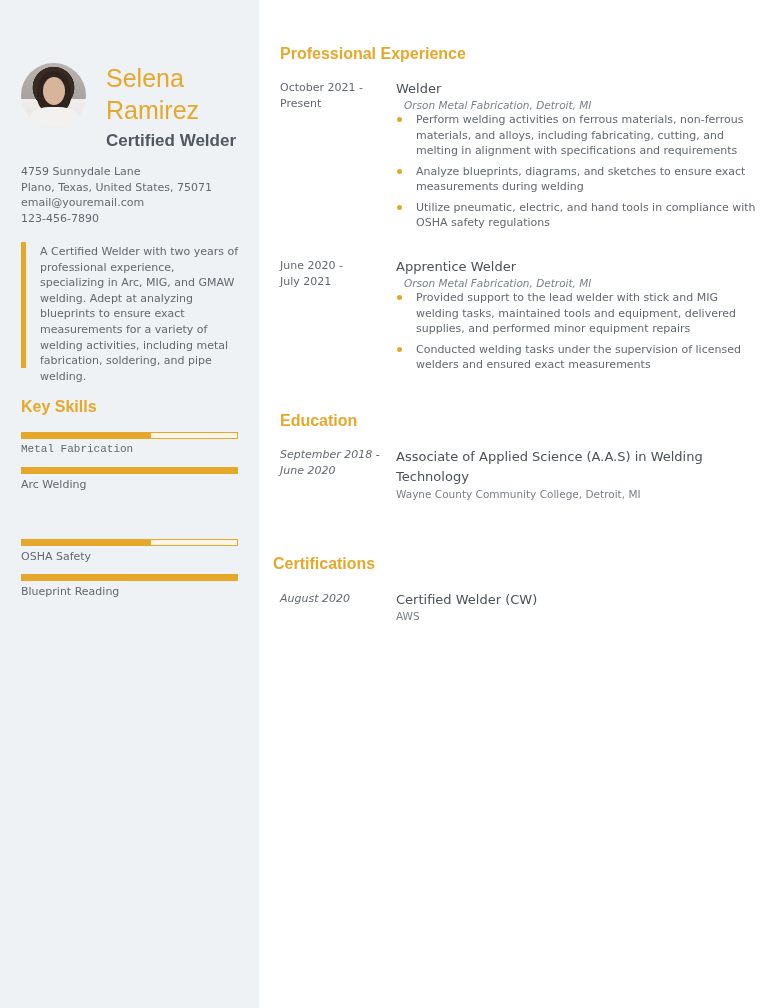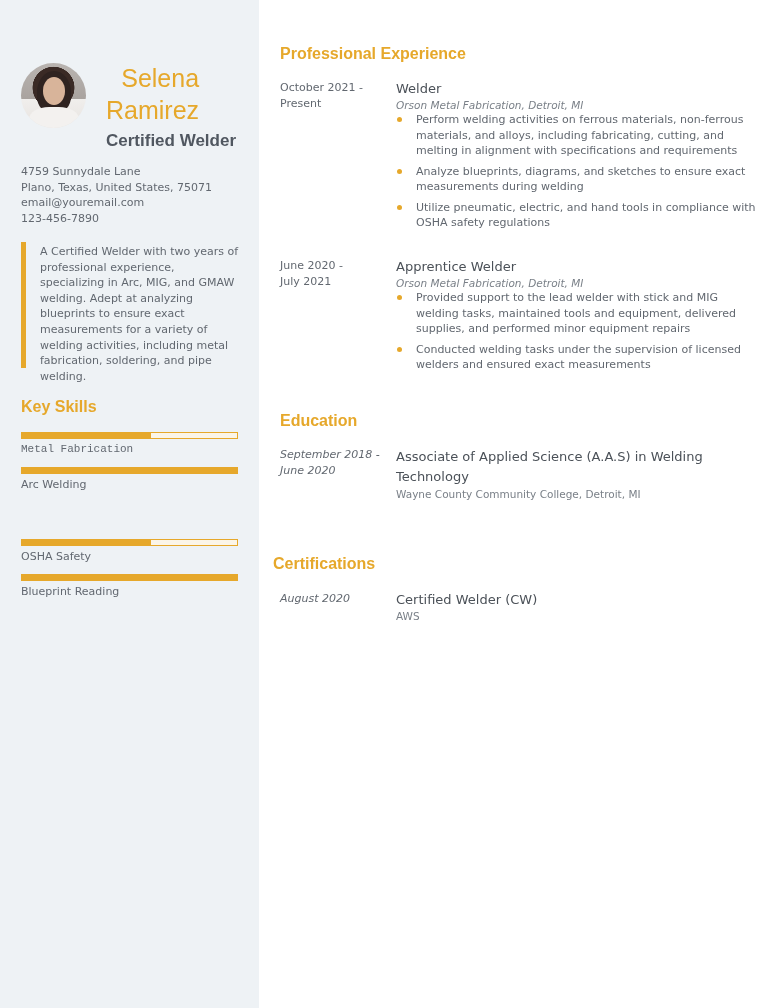--- a/index.html
+++ b/index.html
@@ -8,39 +8,39 @@
   .sidebar { position: absolute; left: 0; top: 0; width: 259px; height: 1008px; background: #eef2f5; }
   .main { position: absolute; left: 259px; top: 0; width: 592px; height: 1008px; background: #ffffff; }
 
   .photo { position: absolute; left: 21px; top: 63px; width: 65px; height: 65px; border-radius: 50%; overflow: hidden;
            background: radial-gradient(circle at 50% 38%, #d9b79f 0 22%, #3a2a25 23% 40%, transparent 41%),
                        linear-gradient(180deg, #b9b4b0 0%, #a9a39f 55%, #f0eeec 56%, #e7e3df 100%); }
   .photo .face { position:absolute; left:22px; top:14px; width:22px; height:28px; border-radius:50%; background:#d8b49a; }
   .photo .hairL { position:absolute; left:16px; top:8px; width:34px; height:42px; border-radius:50% 50% 40% 40%; background:#2f2320; }
   .photo .shirt { position:absolute; left:8px; top:44px; width:50px; height:30px; border-radius:40% 40% 0 0; background:#f3f1ef; }
 
-  .name { position: absolute; left: 106px; top: 62px; font-family: "Liberation Sans", sans-serif; font-size: 25px; line-height: 32px; color: #e6a82b; font-weight: normal; text-align: right; }
+  .name { position: absolute; left: 106px; top: 62px; font-family: "Liberation Sans", sans-serif; font-size: 25px; line-height: 32px; color: #e6a82b; font-weight: normal; }
   .title { position: absolute; left: 106px; top: 131px; font-family: "Liberation Sans", sans-serif; font-size: 17px; color: #505760; font-weight: bold; }
   .contact { position: absolute; left: 21px; top: 164px; font-size: 11px; line-height: 15.5px; color: #626870; }
   .summary { position: absolute; left: 21px; top: 242px; width: 220px; border-left: 5px solid #e6a82b; padding-left: 14px; font-size: 11px; line-height: 15.6px; color: #626870; height: 126px; padding-top: 2px; }
 
   .section-title { font-family: "Liberation Sans", sans-serif; font-size: 16px; font-weight: bold; color: #e6a82b; position: absolute; }
   .skills-title { left: 21px; top: 398px; }
   .skill { position: absolute; left: 21px; width: 217px; }
   .skill .bar { height: 7px; border: 1px solid #e6a82b; background: #fbf5e8; position: relative; }
   .skill .fill { position: absolute; left: 0; top: 0; bottom: 0; background: #e6a82b; }
   .skill .label { font-size: 11px; color: #626870; margin-top: 4px; }
 
   .exp-title { left: 21px; top: 45px; }
   .row { position: absolute; left: 21px; width: 470px; }
   .date { position: absolute; left: 0; top: 0; width: 105px; font-size: 11px; line-height: 15.5px; color: #626870; }
   .date.italic { font-style: italic; }
   .content { position: absolute; left: 116px; top: 0; width: 360px; }
   .role { font-size: 13px; color: #4b5158; line-height: 18px; }
-  .company { font-size: 10.5px; font-style: italic; color: #7a8088; margin-top: 1px; }
+  .company { font-size: 10.5px; font-style: italic; color: #7a8088; margin-top: 1px; margin-left: 8px; }
   .sub { font-size: 10.5px; color: #7a8088; margin-top: 1px; }
   ul.bullets { list-style: none; margin-top: 1px; }
   ul.bullets li { position: relative; padding-left: 20px; font-size: 11px; line-height: 15.5px; color: #626870; margin-bottom: 5px; }
   ul.bullets li .dot { position: absolute; left: 1px; top: 5px; width: 5px; height: 5px; border-radius: 50%; background: #e6a82b; }
 </style>
 </head>
 <body>
 
 <div class="sidebar">
   <div class="photo">

